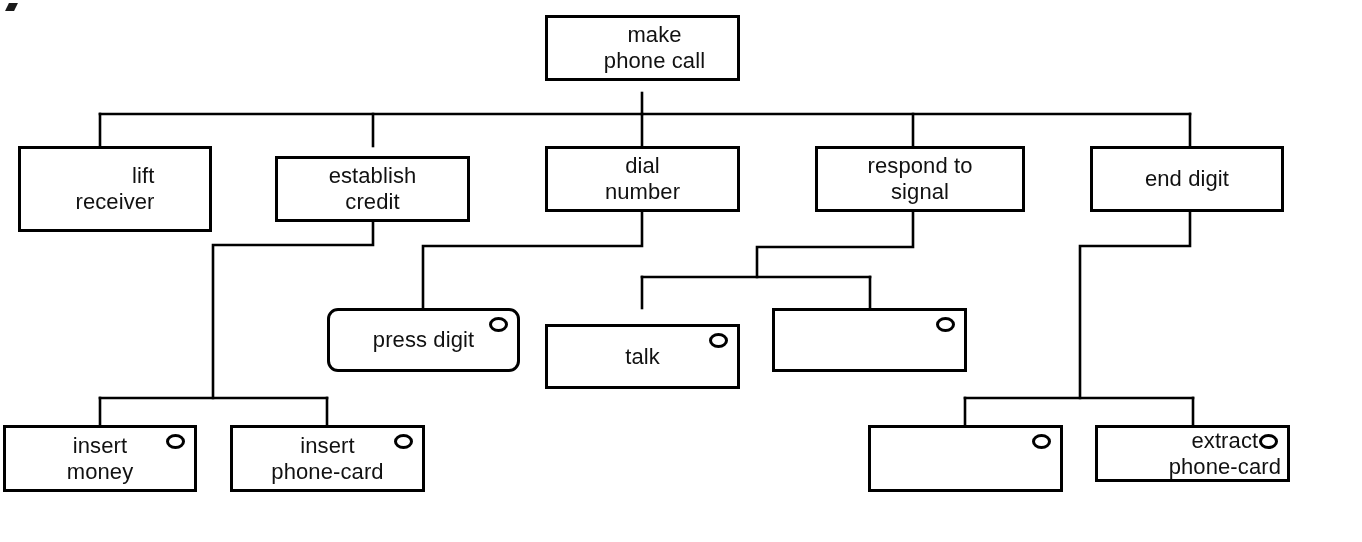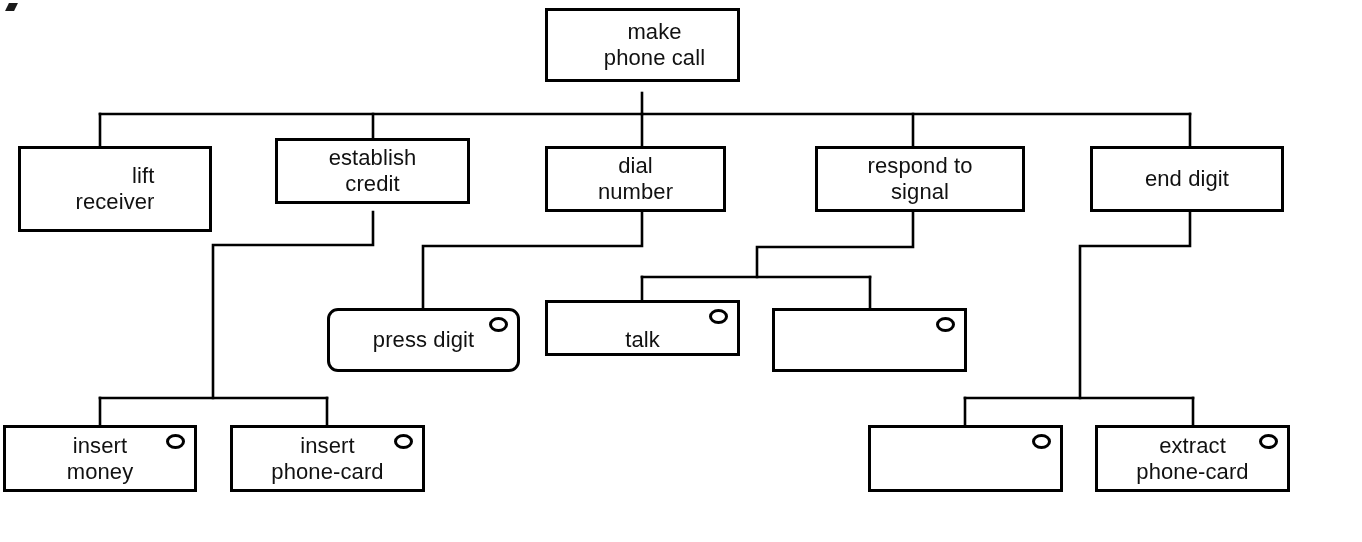--- a/index.html
+++ b/index.html
@@ -89,68 +89,68 @@
       <polyline points="642,277 870,277" fill="none" stroke="#000000" stroke-width="2.6" stroke-linecap="square" stroke-linejoin="miter"></polyline>
       <polyline points="642,277 642,308" fill="none" stroke="#000000" stroke-width="2.6" stroke-linecap="square" stroke-linejoin="miter"></polyline>
       <polyline points="870,277 870,308" fill="none" stroke="#000000" stroke-width="2.6" stroke-linecap="square" stroke-linejoin="miter"></polyline>
       <polyline points="1190,212 1190,246 1080,246 1080,398" fill="none" stroke="#000000" stroke-width="2.6" stroke-linecap="square" stroke-linejoin="miter"></polyline>
       <polyline points="965,398 1193,398" fill="none" stroke="#000000" stroke-width="2.6" stroke-linecap="square" stroke-linejoin="miter"></polyline>
       <polyline points="965,398 965,425" fill="none" stroke="#000000" stroke-width="2.6" stroke-linecap="square" stroke-linejoin="miter"></polyline>
       <polyline points="1193,398 1193,425" fill="none" stroke="#000000" stroke-width="2.6" stroke-linecap="square" stroke-linejoin="miter"></polyline>
     </svg>
 
   <div id="node-layer">
-      <div class="node" style="left: 545px; top: 8px; width: 195px; height: 74px; padding-left: 24px;">
+      <div class="node" style="left: 545px; top: 15px; width: 195px; height: 66px; padding-left: 24px;">
         <div class="node-label">make
 phone call</div>
       </div>
       <div class="node" style="left: 18px; top: 146px; width: 194px; height: 86px; text-align: right;">
         <div class="node-label">lift
 receiver</div>
       </div>
-      <div class="node" style="left: 275px; top: 138px; width: 195px; height: 66px;">
+      <div class="node" style="left: 275px; top: 156px; width: 195px; height: 66px;">
         <div class="node-label">establish
 credit</div>
       </div>
-      <div class="node" style="left: 545px; top: 146px; width: 181px; height: 66px;">
+      <div class="node" style="left: 545px; top: 146px; width: 195px; height: 66px;">
         <div class="node-label">dial
 number</div>
       </div>
       <div class="node" style="left: 815px; top: 146px; width: 210px; height: 66px;">
         <div class="node-label">respond to
 signal</div>
       </div>
       <div class="node" style="left: 1090px; top: 146px; width: 194px; height: 66px;">
         <div class="node-label">end digit</div>
       </div>
       <div class="node" style="left: 327px; top: 308px; width: 193px; height: 64px; border-radius: 11px;">
         <div class="node-label">press digit</div>
         <span class="stop-marker"></span>
       </div>
-      <div class="node" style="left: 545px; top: 300px; width: 195px; height: 56px; align-items: flex-end;">
+      <div class="node" style="left: 545px; top: 324px; width: 195px; height: 65px;">
         <div class="node-label">talk</div>
         <span class="stop-marker"></span>
       </div>
       <div class="node" style="left: 772px; top: 308px; width: 195px; height: 64px;">
         <div class="node-label"></div>
         <span class="stop-marker"></span>
       </div>
       <div class="node" style="left: 3px; top: 425px; width: 194px; height: 67px;">
         <div class="node-label">insert
 money</div>
         <span class="stop-marker"></span>
       </div>
       <div class="node" style="left: 230px; top: 425px; width: 195px; height: 67px;">
         <div class="node-label">insert
 phone-card</div>
         <span class="stop-marker"></span>
       </div>
       <div class="node" style="left: 868px; top: 425px; width: 195px; height: 67px;">
         <span class="stop-marker"></span>
       </div>
-      <div class="node" style="left: 1095px; top: 425px; width: 195px; height: 67px;">
+      <div class="node" style="left: 1095px; top: 425px; width: 195px; height: 57px; justify-content: flex-end;">
         <div class="node-label">extract
 phone-card</div>
         <span class="stop-marker"></span>
       </div>
     </div>
 
 </div>
 
 </body></html>

